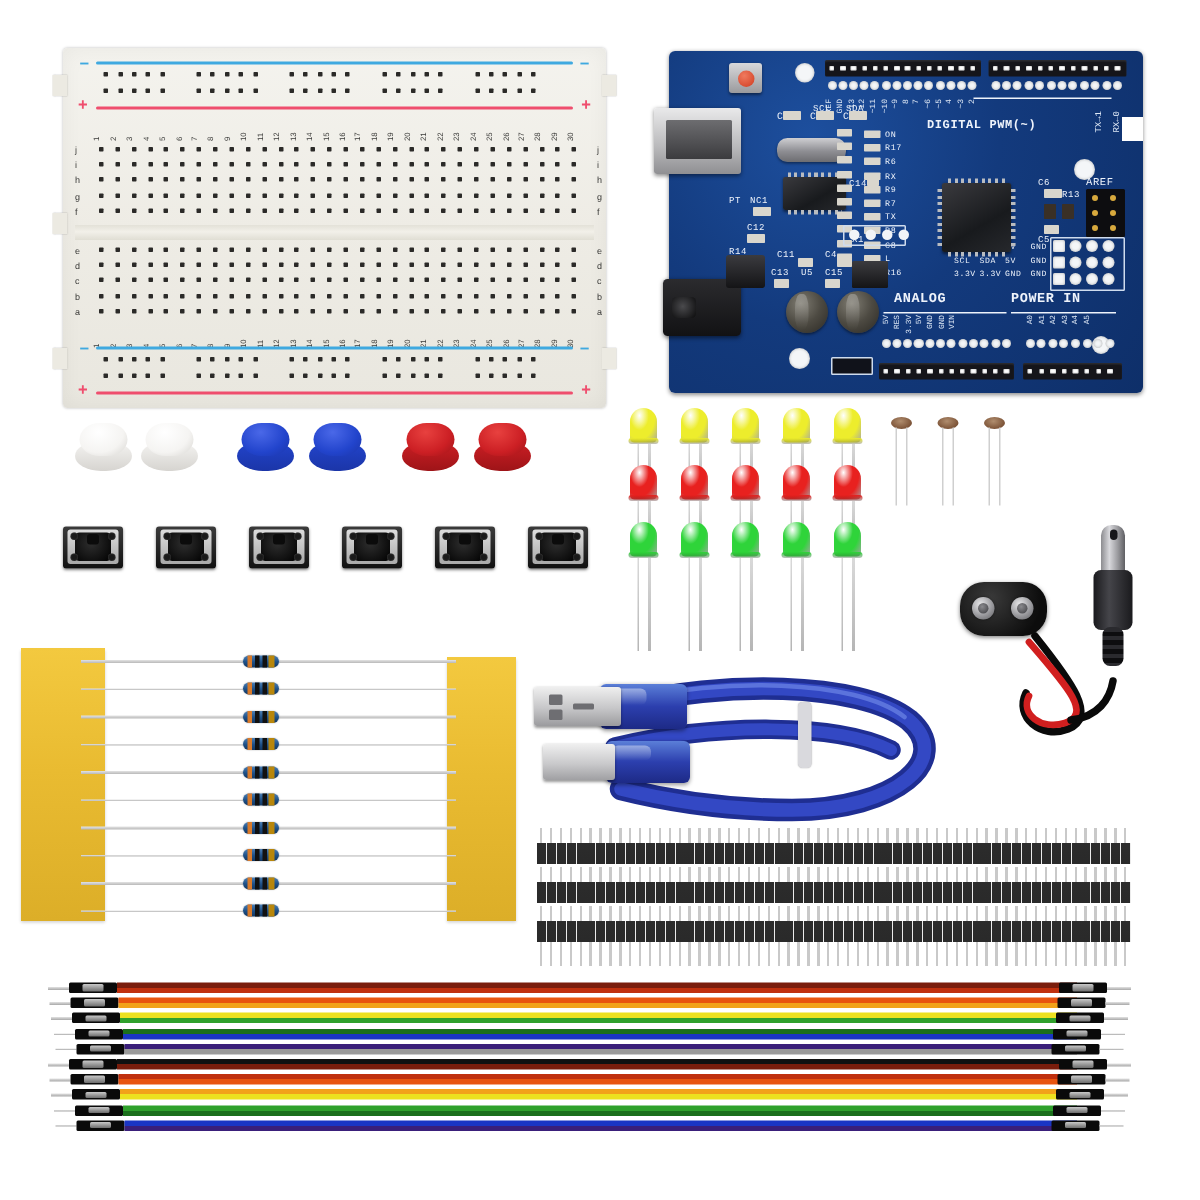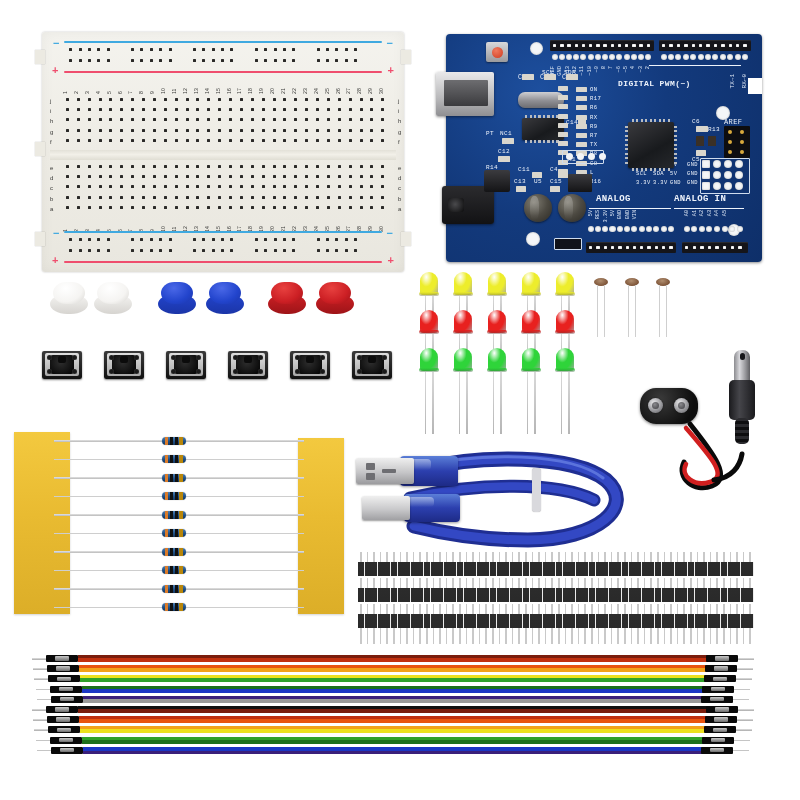--- a/index.html
+++ b/index.html
@@ -881,21 +881,21 @@
         <div class="pad" style="left: 31.9px; top: 0px; width: 6.2px; height: 6.2px;"></div>
         <div class="pad" style="left: 39.5px; top: 0px; width: 6.2px; height: 6.2px;"></div>
         <div class="pad" style="left: 47.1px; top: 0px; width: 6.2px; height: 6.2px;"></div>
         <div class="pad" style="left: 54.7px; top: 0px; width: 6.2px; height: 6.2px;"></div>
       </div>
 
     <div class="silk" id="sl-digital" style="left:172px;top:45px;font-size:8px;font-weight:700;">DIGITAL PWM(~)</div>
     <div class="silkline" style="left:203px;top:31px;width:92px;"></div>
     <div class="silk" id="sl-power" style="left:150px;top:160px;font-size:9px;font-weight:700;">ANALOG</div>
     <div class="silkline" style="left:143px;top:174px;width:82px;"></div>
-    <div class="silk" id="sl-analog" style="left:228px;top:160px;font-size:9px;font-weight:700;">ANALOG IN</div>
+    <div class="silk" id="sl-analog" style="left:228px;top:160px;font-size:9px;font-weight:700;">POWER IN</div>
     <div class="silkline" style="left:228px;top:174px;width:70px;"></div>
     <div class="silk" id="sl-icsp" style="left:278px;top:84px;font-size:7px;">AREF</div>
     <div class="vtxt" style="left:283px;top:40px;font-size:6px;">TX→1</div>
     <div class="vtxt" style="left:295px;top:40px;font-size:6px;">RX←0</div>
     <div class="silk" style="left:96px;top:35px;font-size:6px;">SCL</div>
     <div class="silk" style="left:118px;top:35px;font-size:6px;">SDA</div>
 
     <div class="abs" id="dig-labels" style="left:104px;top:32px;">
         <div class="vtxt" style="left: 0px; top: 0px; font-size: 5.4px;">AREF</div>
         <div class="vtxt" style="left: 7.3px; top: 0px; font-size: 5.4px;">GND</div>

